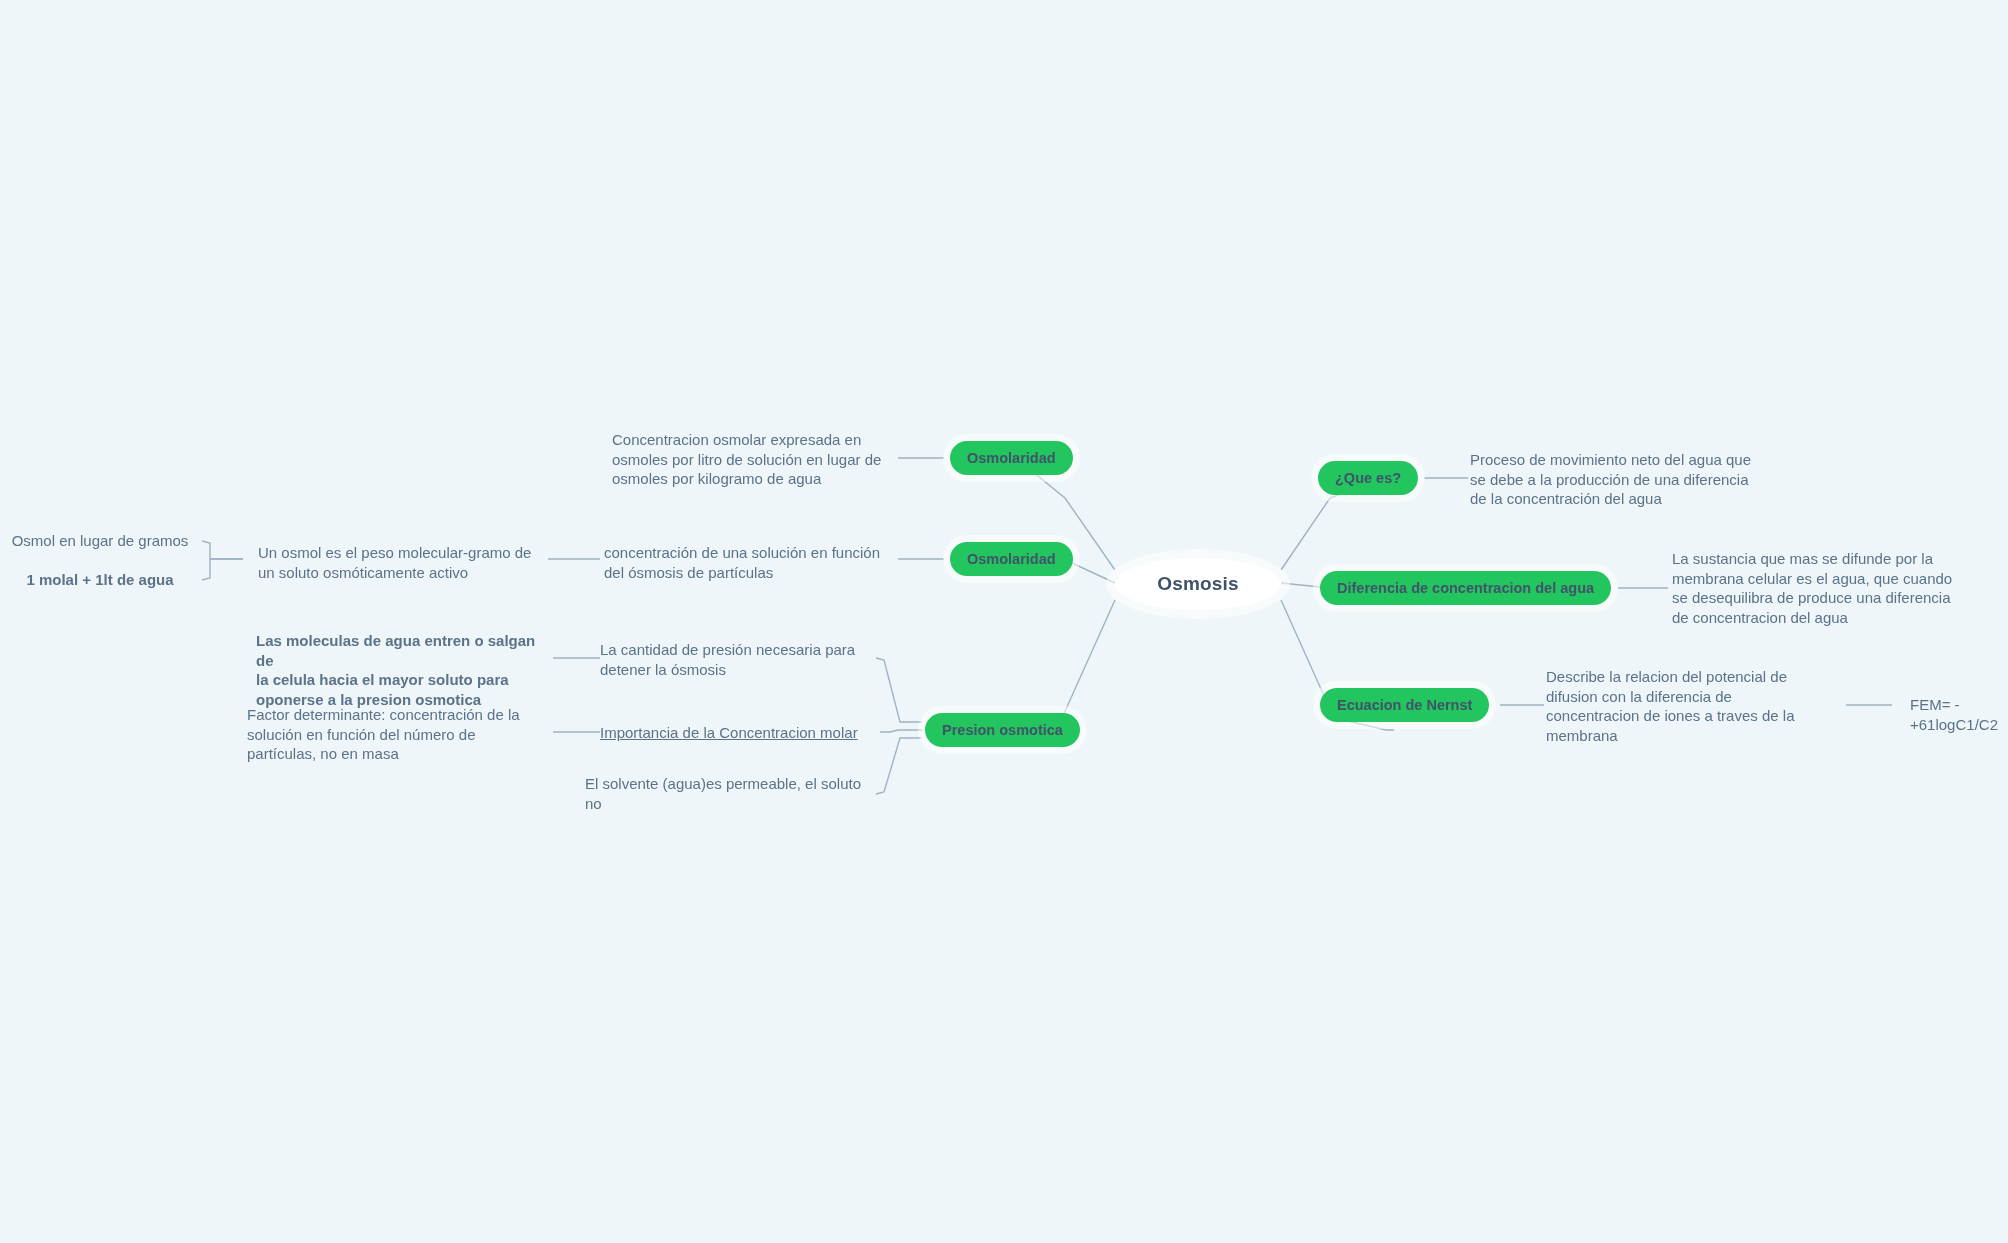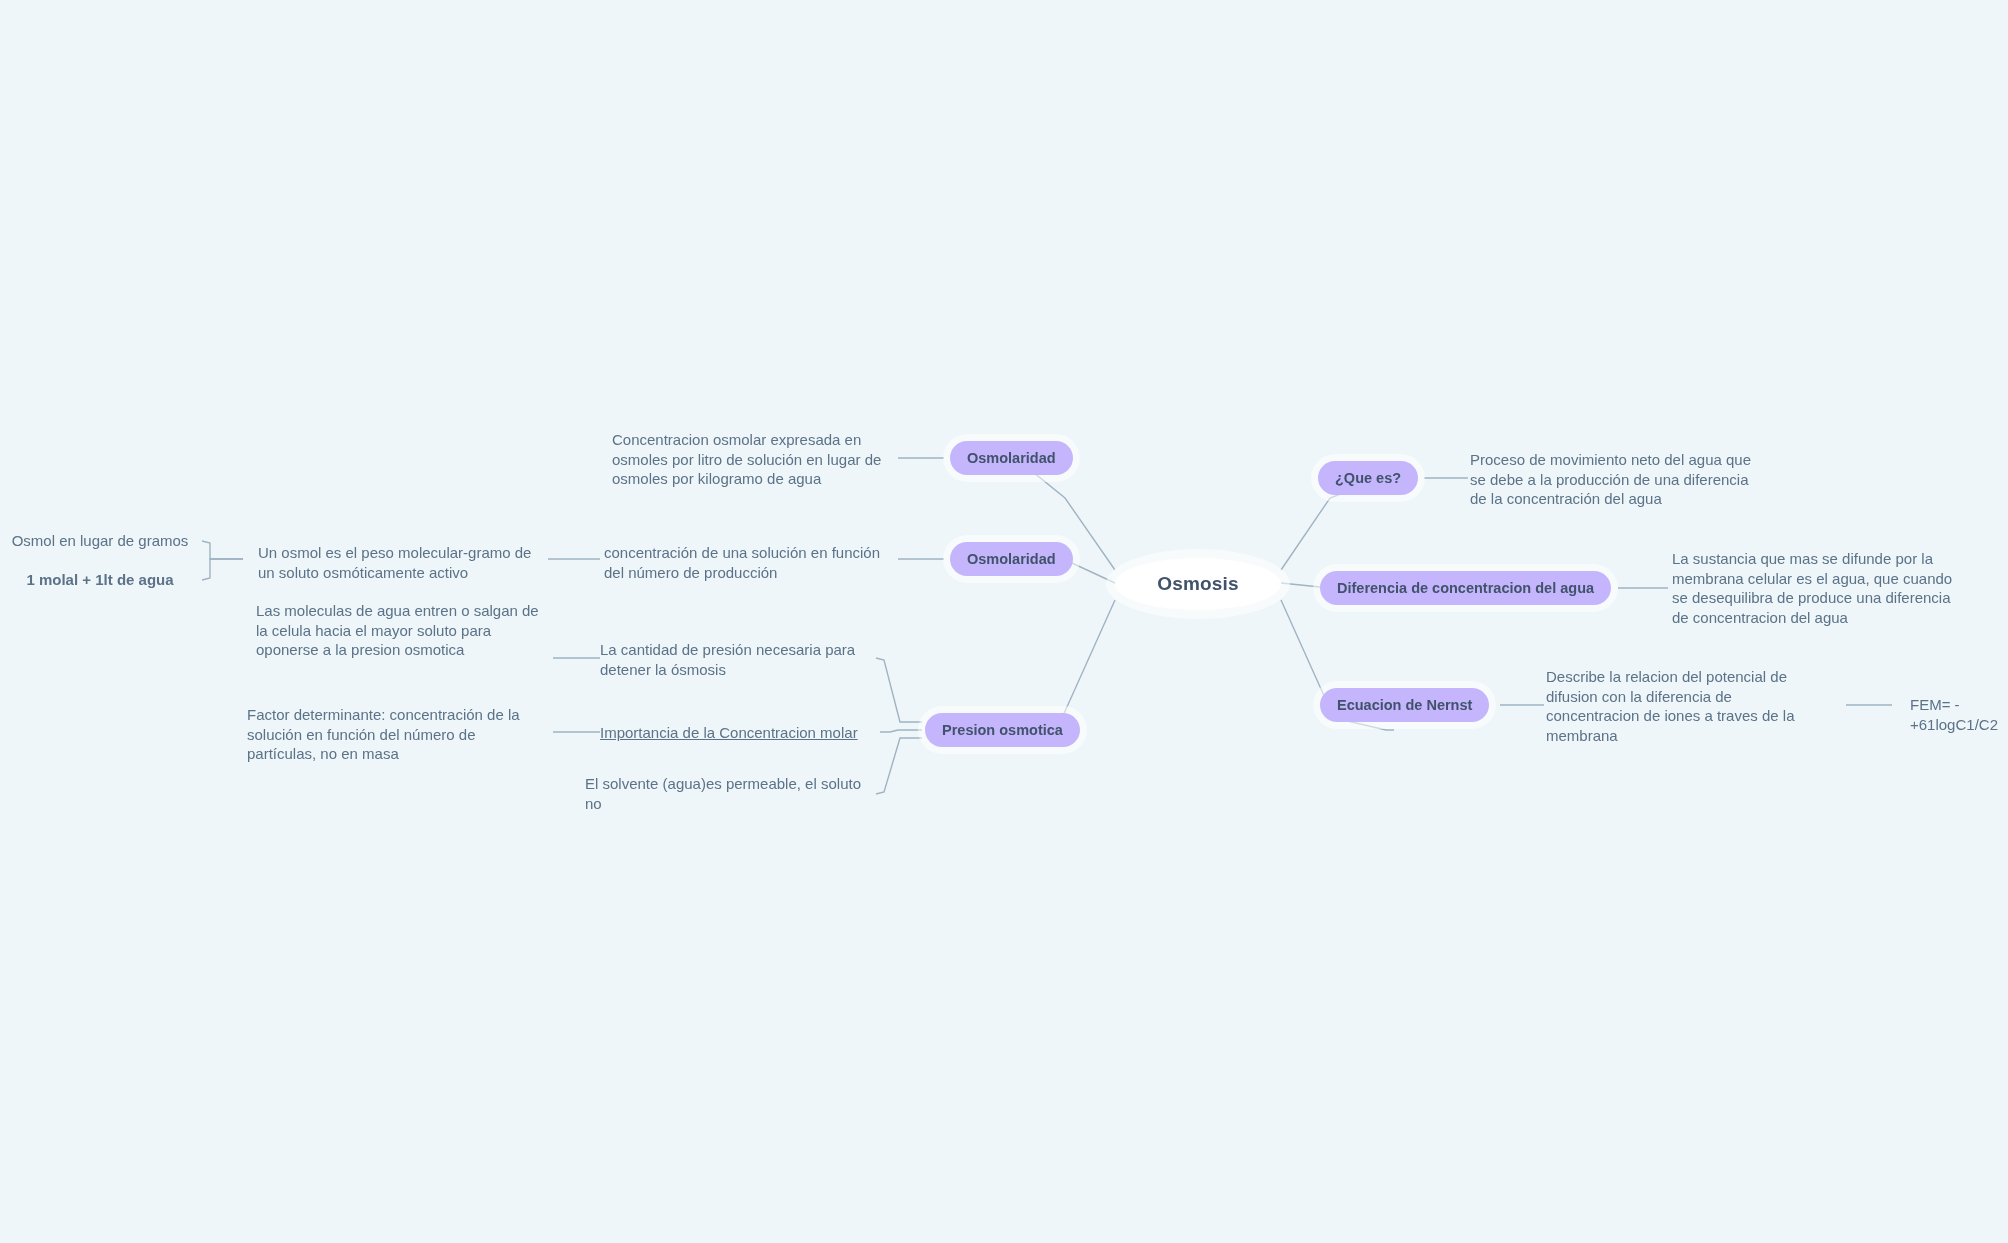--- a/index.html
+++ b/index.html
@@ -46,21 +46,21 @@
     font-size: 19px;
     font-weight: bold;
     color: #41536b;
     letter-spacing: 0.2px;
     white-space: nowrap;
   }
   
   .branch {
     position: absolute;
     height: 34px;
-    background: #c4b5fd;
+    background: #22c55e;
     border-radius: 17px;
     box-shadow: 0 0 0 7px rgba(255,255,255,0.5);
     display: flex;
     align-items: center;
     justify-content: center;
     padding: 0 17px;
     box-sizing: border-box;
   }
   .branch .label {
     font-size: 14.5px;
@@ -150,38 +150,38 @@
 
   <div class="branch" style="left:1320px; top:688px;">
     <span class="label">Ecuacion de Nernst</span>
   </div>
 
   <div class="leaf" style="left:612px; top:430px; width:290px;">Concentracion osmolar expresada en
 osmoles por litro de solución en lugar de
 osmoles por kilogramo de agua</div>
 
   <div class="leaf" style="left:604px; top:543px; width:300px;">concentración de una solución en función
-del número de producción</div>
+del ósmosis de partículas</div>
 
   <div class="leaf" style="left:258px; top:543px; width:296px;">Un osmol es el peso molecular-gramo de
 un soluto osmóticamente activo</div>
 
   <div class="leaf right-align" style="left:0px; top:531px; width:200px;">Osmol en lugar de gramos</div>
 
   <div class="leaf right-align" style="left:0px; top:570px; width:200px;font-weight:bold;">1 molal + 1lt de agua</div>
 
   <div class="leaf" style="left:600px; top:640px; width:288px;">La cantidad de presión necesaria para
 detener la ósmosis</div>
 
   <div class="leaf" style="left:600px; top:723px; width:292px;text-decoration:underline;">Importancia de la Concentracion molar</div>
 
   <div class="leaf" style="left:585px; top:774px; width:292px;">El solvente (agua)es permeable, el soluto
 no</div>
 
-  <div class="leaf" style="left:256px; top:601px; width:292px;">Las moleculas de agua entren o salgan de
+  <div class="leaf" style="left:256px; top:631px; width:292px;font-weight:bold;">Las moleculas de agua entren o salgan de
 la celula hacia el mayor soluto para
 oponerse a la presion osmotica</div>
 
   <div class="leaf" style="left:239px; top:705px; width:300px;margin-left:8px;">Factor determinante:  concentración de la
 solución en función del número de
 partículas, no en masa</div>
 
   <div class="leaf" style="left:1470px; top:450px; width:308px;">Proceso de movimiento neto del agua que
 se debe a la producción de una diferencia
 de la concentración del agua</div>

